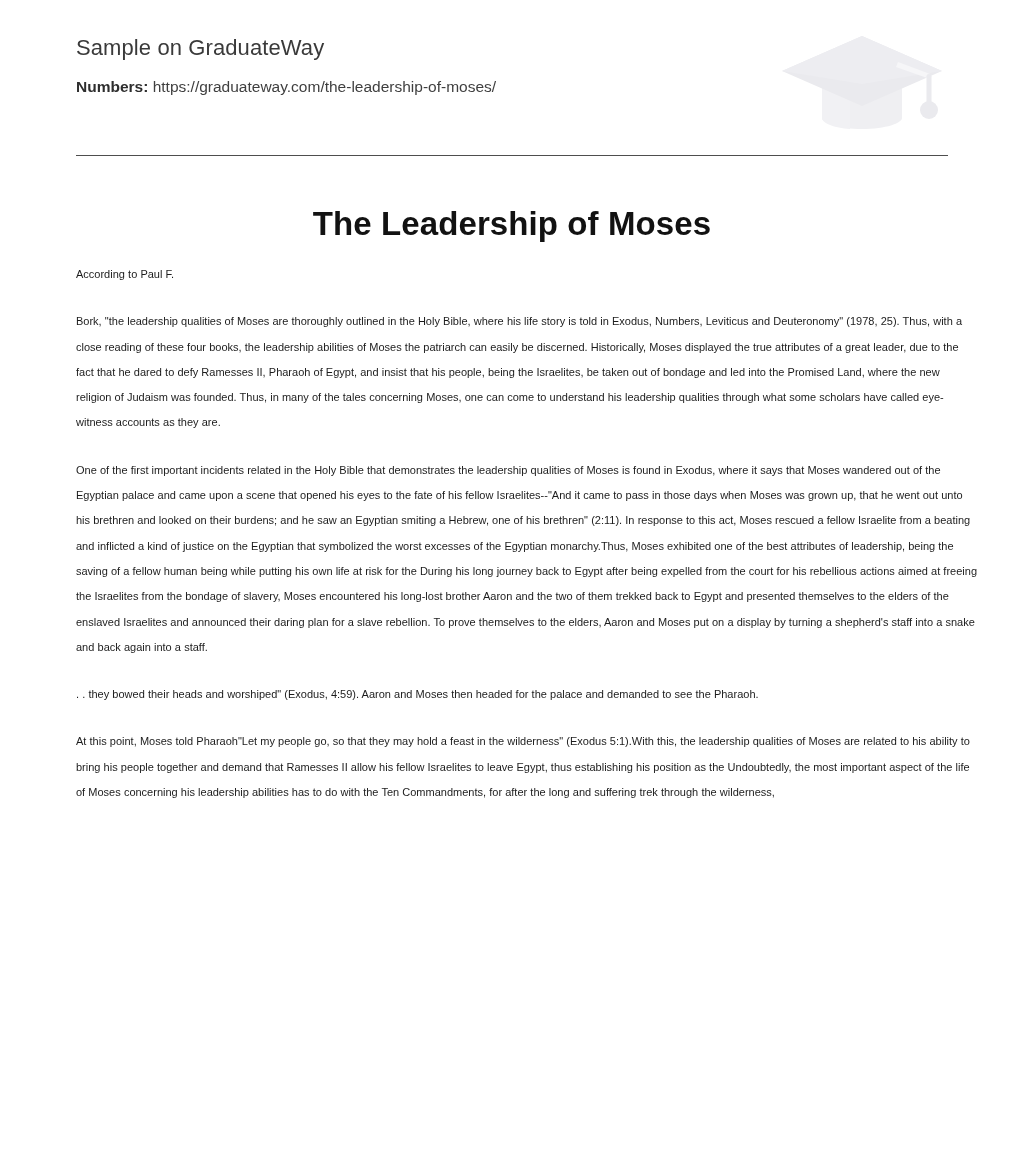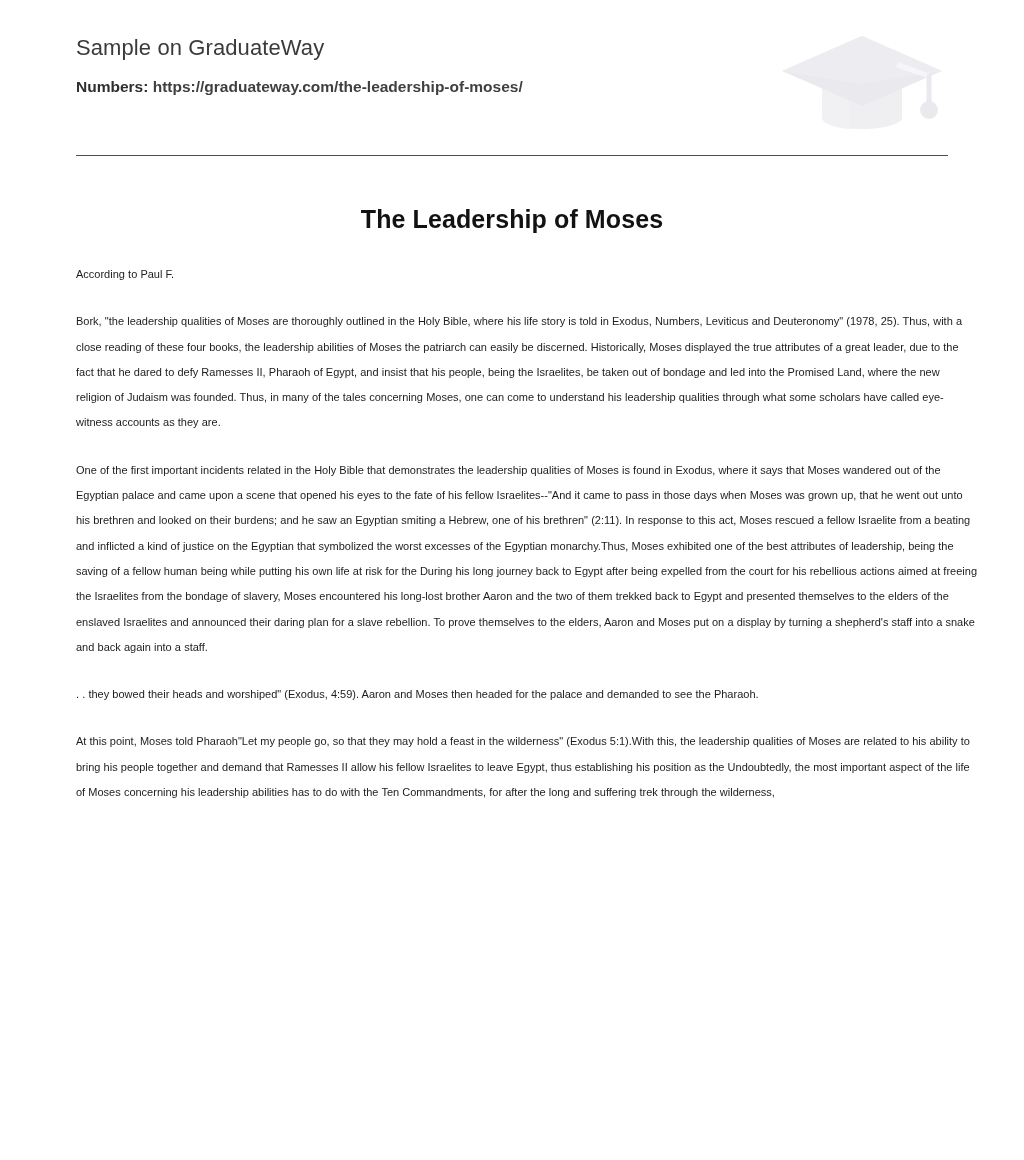--- a/index.html
+++ b/index.html
@@ -43,21 +43,21 @@
     font-size: 15.5px;
     color: #3a3a3a;
     line-height: 1.3;
     white-space: nowrap;
   }
   .source-label {
     font-weight: 600;
     color: #2e2e2e;
   }
   .source-url {
-    font-weight: 700;
+    font-weight: 400;
     color: #3f3f3f;
   }
 
   
   .logo {
     position: absolute;
     left: 778px;
     top: 26px;
     width: 168px;
     height: 112px;
@@ -76,21 +76,21 @@
     margin: 0;
   }
 
   
   .doc-title {
     position: absolute;
     left: 0;
     top: 205px;
     width: 1024px;
     text-align: center;
-    font-size: 25px;
+    font-size: 33px;
     font-weight: 700;
     color: #121212;
     margin: 0;
     letter-spacing: 0.1px;
   }
 
   
   .article {
     position: absolute;
     left: 76px;

